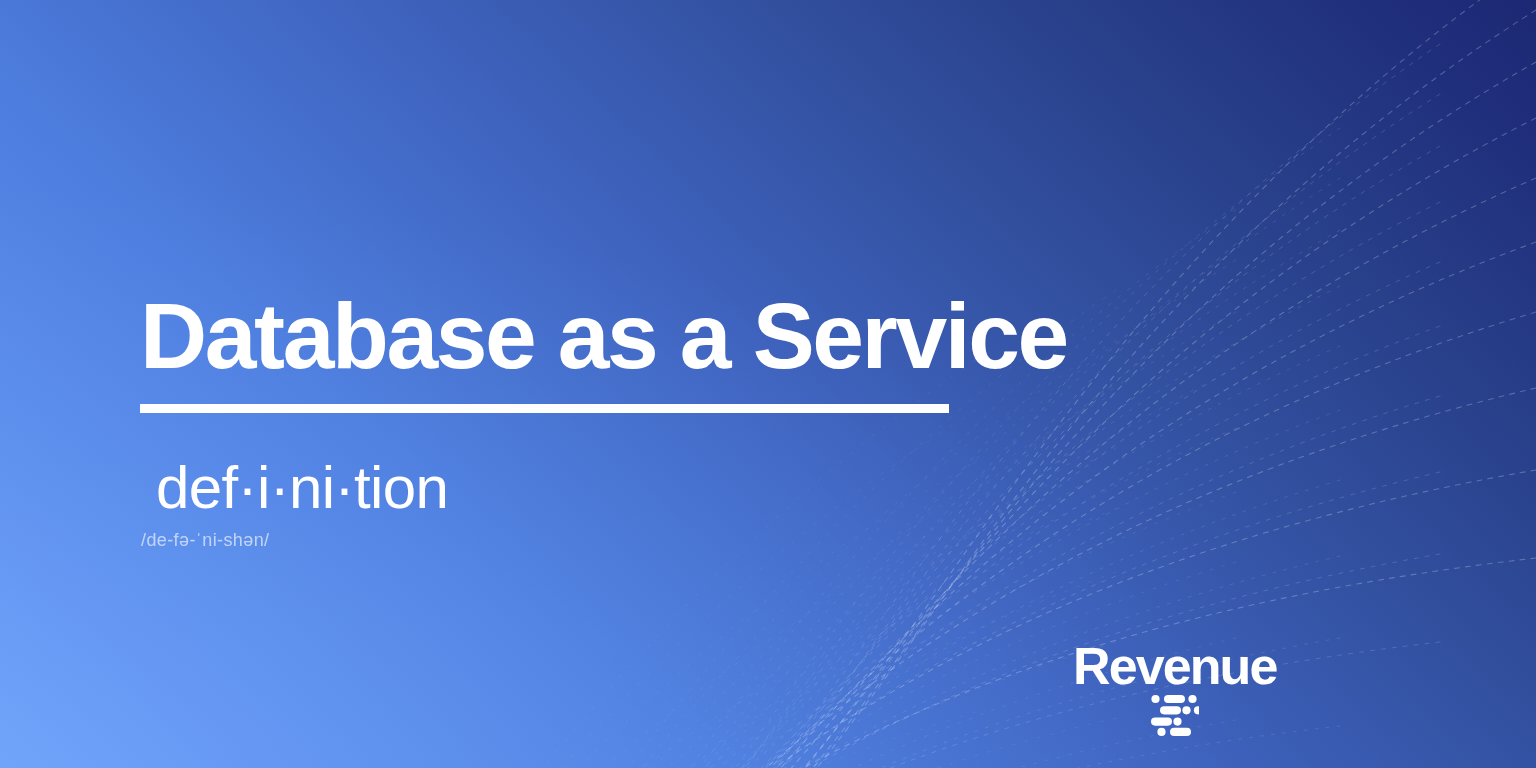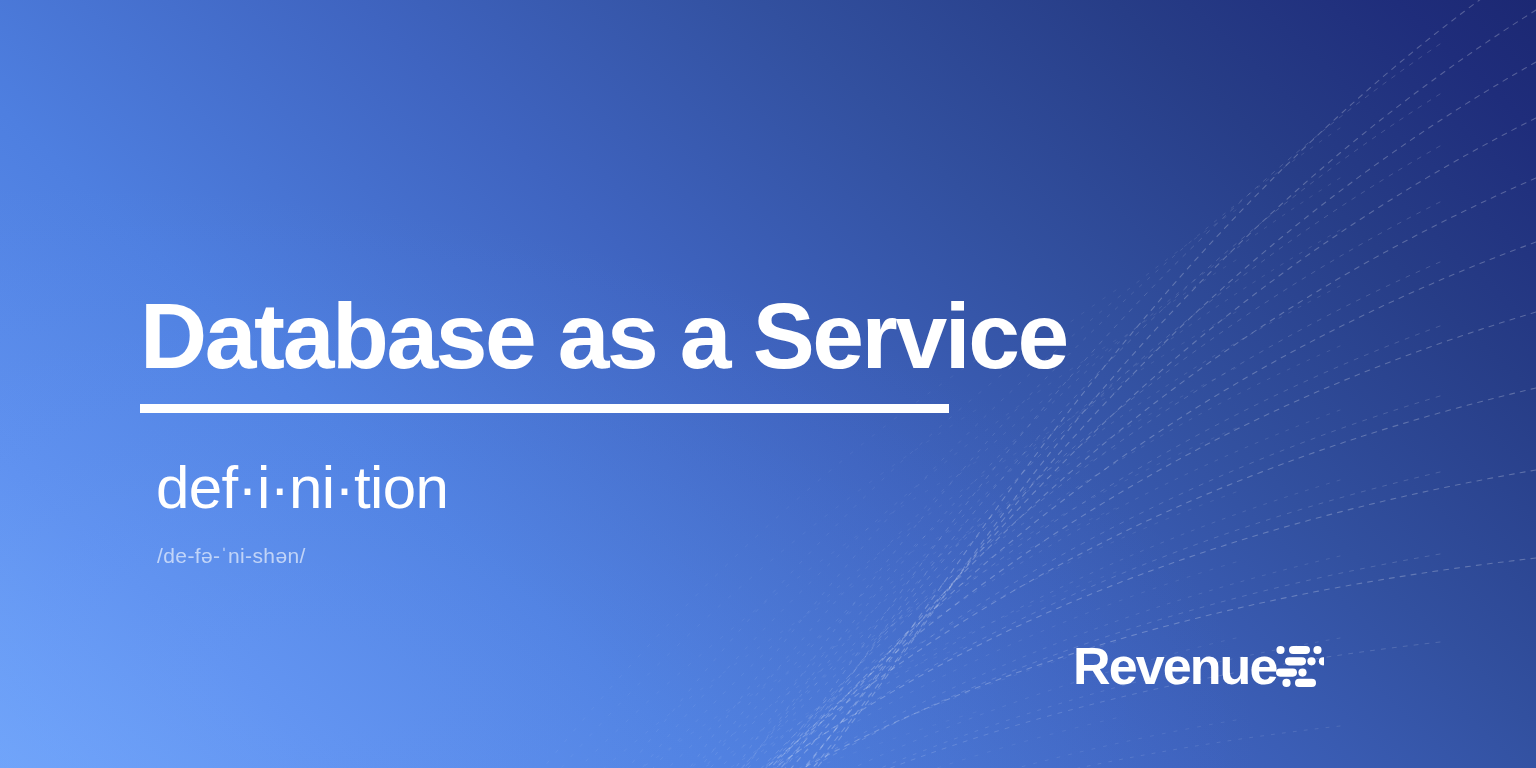--- a/index.html
+++ b/index.html
@@ -85,36 +85,37 @@
     font-weight: 300;
     letter-spacing: -0.6px;
     color: #ffffff;
     white-space: nowrap;
   }
 
   .phonetic {
     position: absolute;
     left: 1px;
     top: 522px;
-    margin: 16px;
-    font-size: 21px;
+    margin: 0;
+    font-size: 18px;
     line-height: 36px;
     font-weight: 400;
     letter-spacing: 0.4px;
     color: rgba(255,255,255,0.62);
     white-space: nowrap;
   }
 
   
   .logo {
     position: absolute;
     left: 1073px;
     top: 638px;
     display: flex;
     align-items: center;
+    flex-direction: column;
   }
   .logo-word {
     font-size: 52px;
     line-height: 56px;
     font-weight: 700;
     letter-spacing: -1.9px;
     color: #ffffff;
     white-space: nowrap;
   }
   .logo-mark { display: block; }

